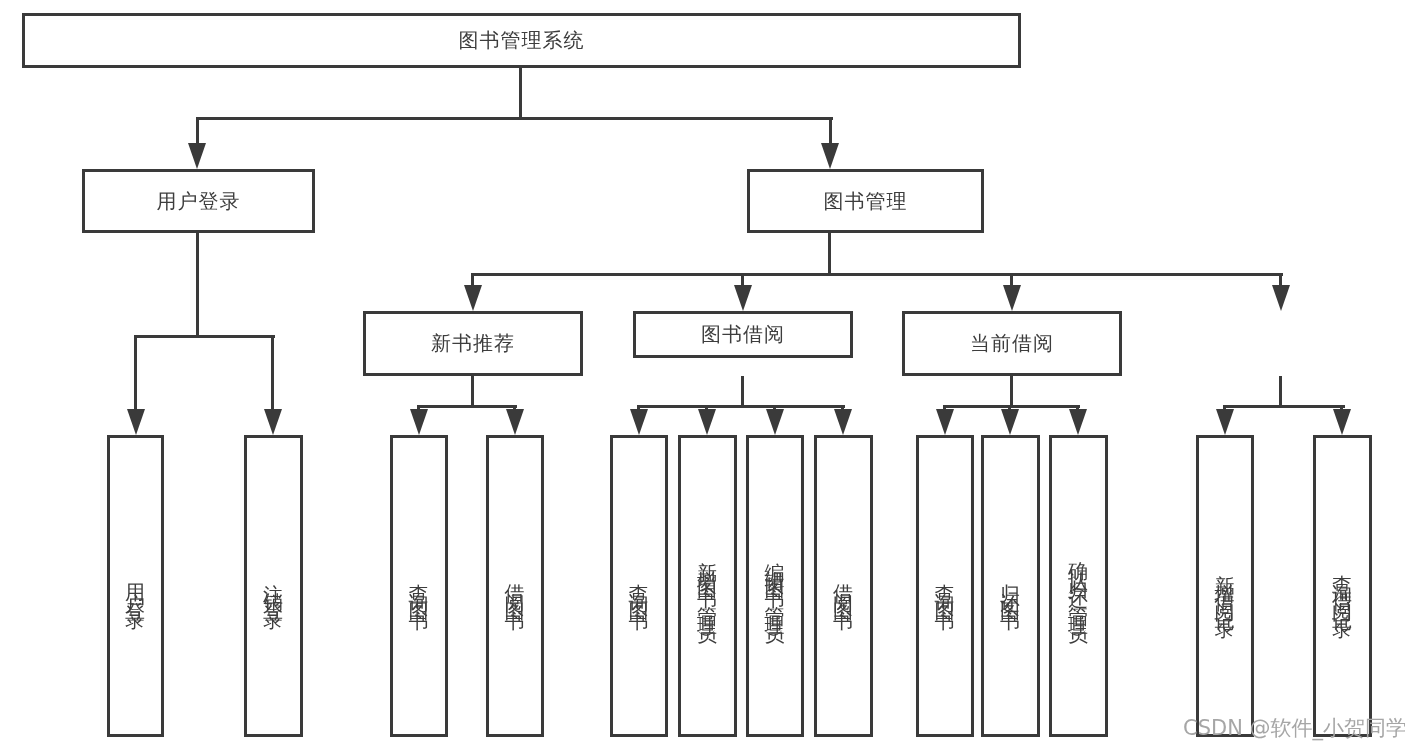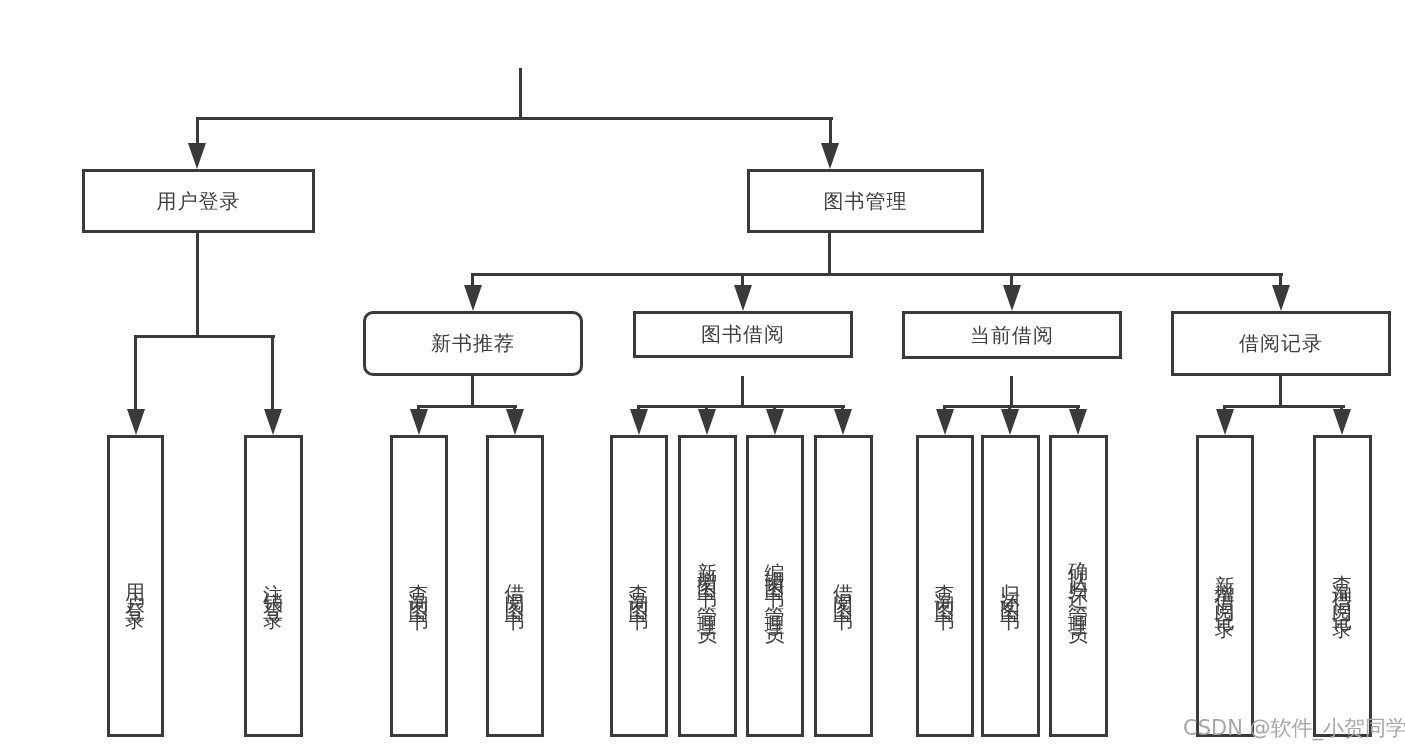--- a/index.html
+++ b/index.html
@@ -46,20 +46,23 @@
     color:var(--watermark,#a6a6a6);
     z-index:5;
     white-space:nowrap;
   }
 </style>
 </head>
 <body>
 
 <div id="canvas">
 
+  <div class="box h" style="left:22px;top:13px;width:999px;height:55px;">
+    <span>图书管理系统</span>
+  </div>
 
   <div class="vline" style="left:519px;top:68px;height:52px;"></div>
   <div class="hline" style="left:196px;top:117px;width:637px;"></div>
   <div class="vline" style="left:196px;top:117px;height:29px;"></div>
   <div class="vline" style="left:829px;top:117px;height:29px;"></div>
   <div class="arrow" style="left:188px;top:143px;"></div>
   <div class="arrow" style="left:821px;top:143px;"></div>
 
   <div class="box h" style="left:82px;top:169px;width:233px;height:64px;">
     <span>用户登录</span>
@@ -79,31 +82,28 @@
   <div class="hline" style="left:471px;top:273px;width:812px;"></div>
   <div class="vline" style="left:471px;top:273px;height:14px;"></div>
   <div class="vline" style="left:741px;top:273px;height:14px;"></div>
   <div class="vline" style="left:1010px;top:273px;height:14px;"></div>
   <div class="vline" style="left:1279px;top:273px;height:14px;"></div>
   <div class="arrow" style="left:464px;top:285px;"></div>
   <div class="arrow" style="left:734px;top:285px;"></div>
   <div class="arrow" style="left:1003px;top:285px;"></div>
   <div class="arrow" style="left:1272px;top:285px;"></div>
 
-  <div class="box h" style="left:363px;top:311px;width:220px;height:65px;border-radius:10px;">
+  <div class="box h" style="left:363px;top:311px;width:220px;height:65px;">
     <span>新书推荐</span>
   </div>
   <div class="box h" style="left:633px;top:311px;width:220px;height:47px;">
     <span>图书借阅</span>
   </div>
-  <div class="box h" style="left:902px;top:311px;width:220px;height:48px;">
+  <div class="box h" style="left:902px;top:311px;width:220px;height:65px;">
     <span>当前借阅</span>
-  </div>
-  <div class="box h" style="left:1171px;top:311px;width:220px;height:65px;">
-    <span>借阅记录</span>
   </div>
 
   <div class="vline" style="left:471px;top:376px;height:31px;"></div>
   <div class="hline" style="left:417px;top:405px;width:100px;"></div>
   <div class="vline" style="left:417px;top:405px;height:8px;"></div>
   <div class="vline" style="left:513px;top:405px;height:8px;"></div>
   <div class="arrow" style="left:410px;top:409px;"></div>
   <div class="arrow" style="left:506px;top:409px;"></div>
 
   <div class="vline" style="left:741px;top:376px;height:31px;"></div>

